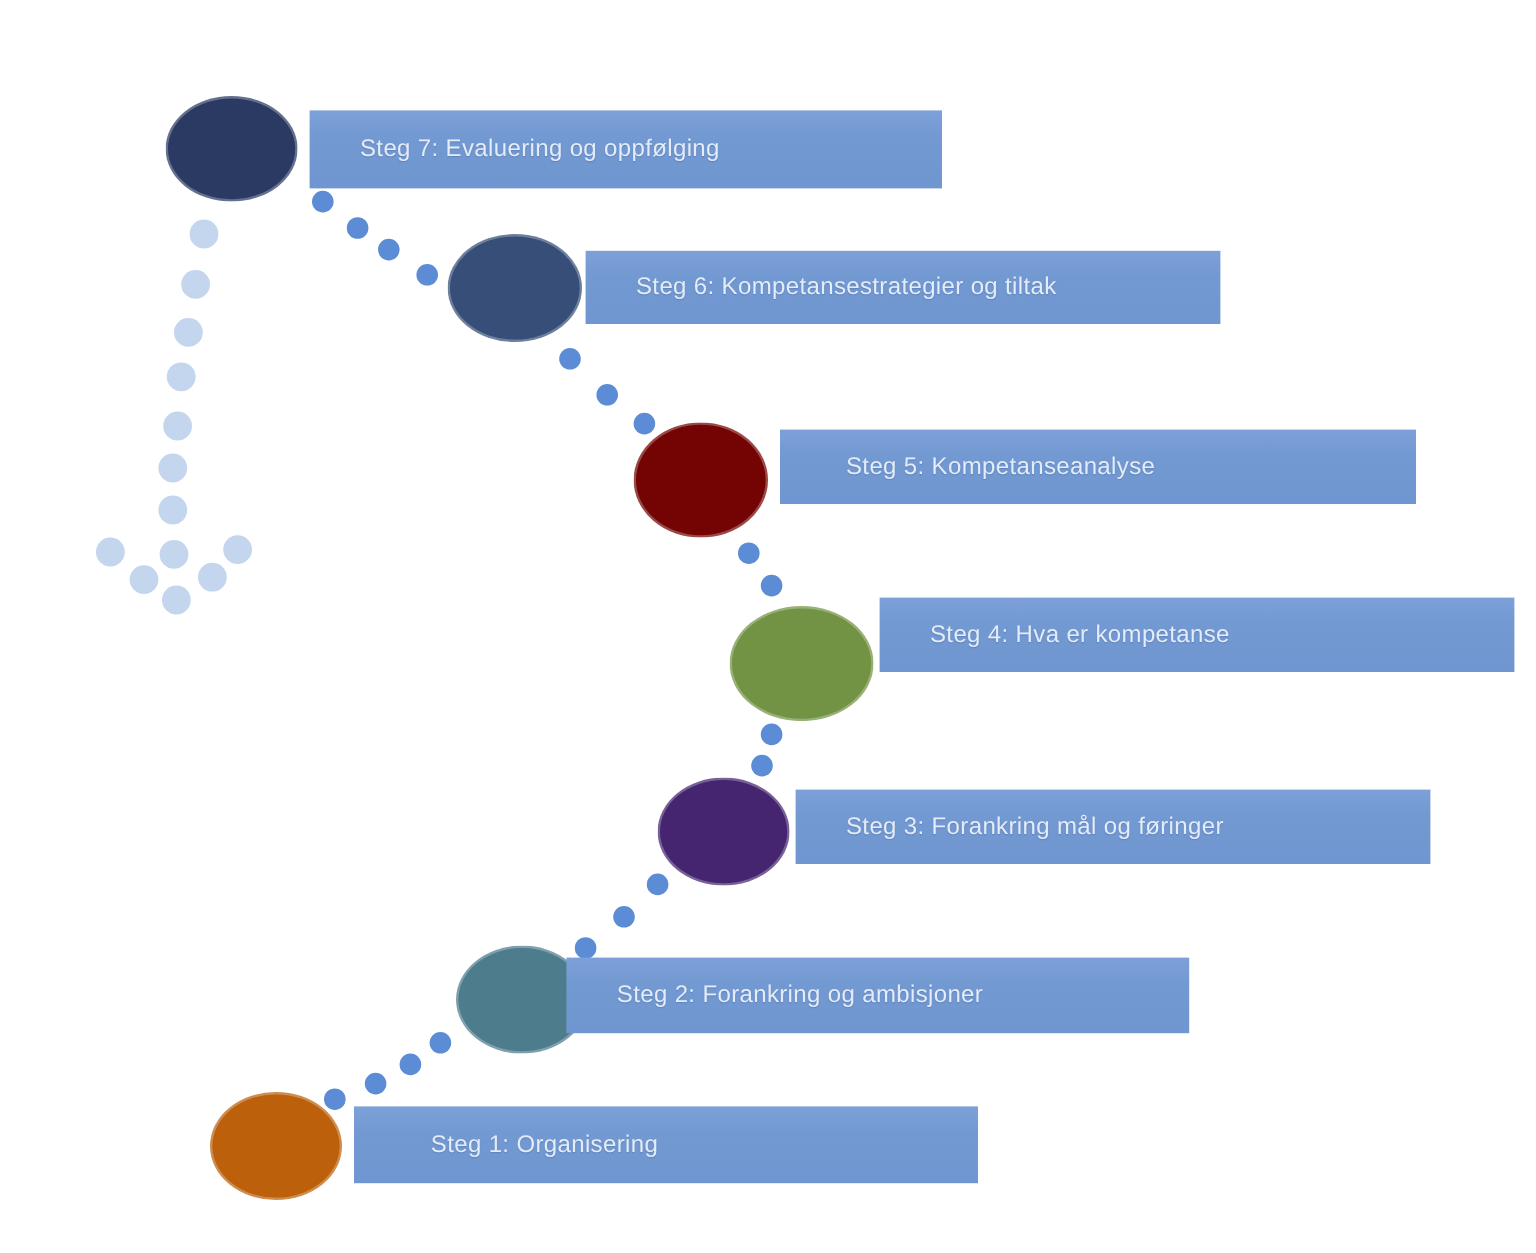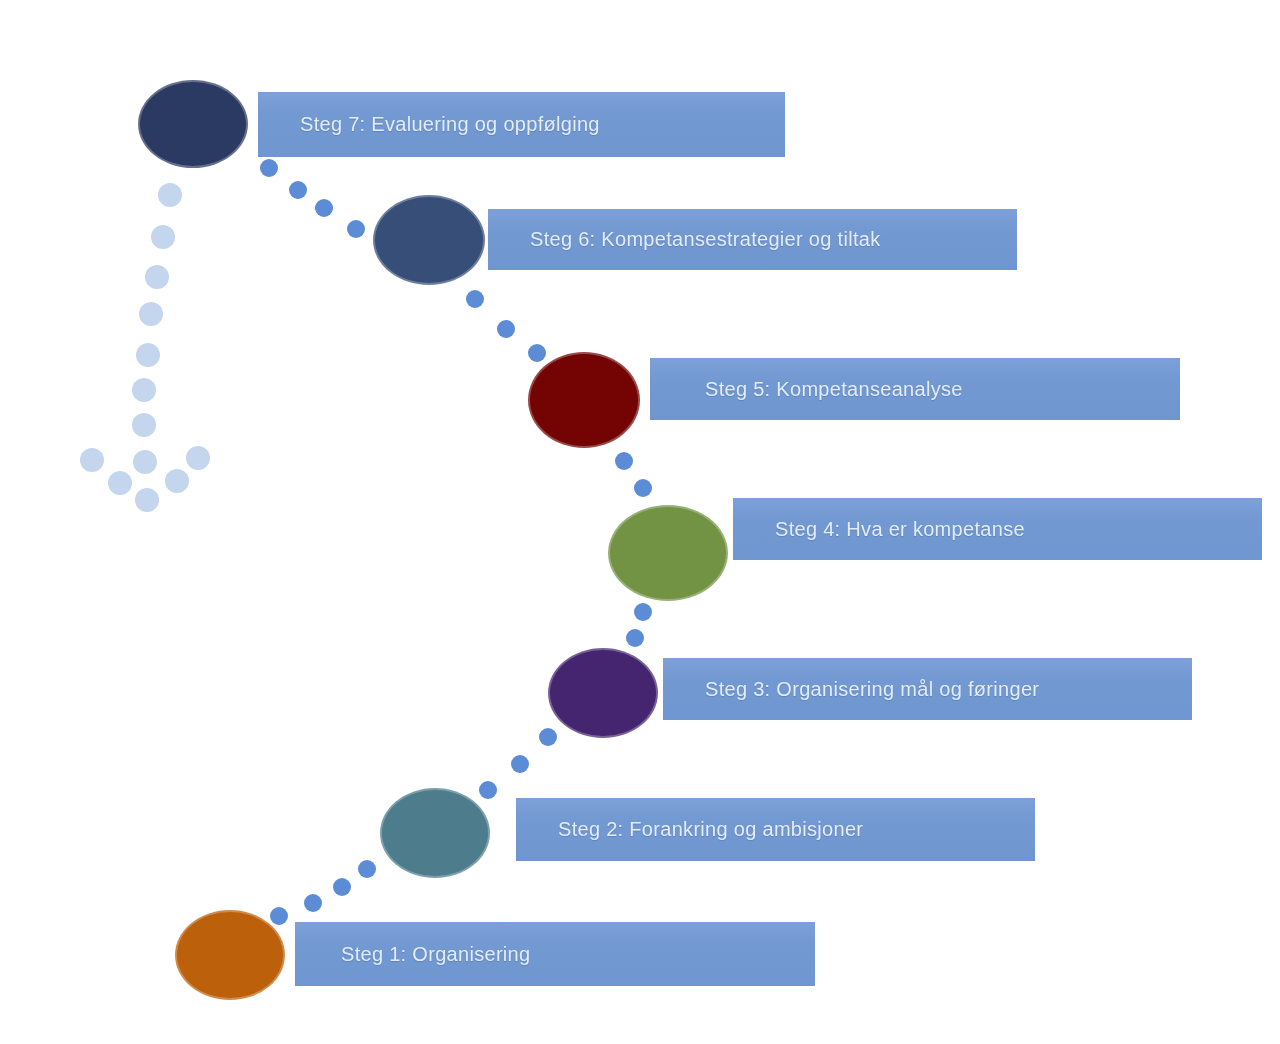--- a/index.html
+++ b/index.html
@@ -122,31 +122,31 @@
   <div>
     <div class="circle" style="left: 608px; top: 505px; width: 120px; height: 96px; background-color: rgb(114, 147, 68);"></div>
     <div class="bar" style="left:733px;top:498px;width:529px;height:62px">
       <span>Steg 4: Hva er kompetanse</span>
     </div>
   </div>
 
   <div>
     <div class="circle" style="left: 548px; top: 648px; width: 110px; height: 90px; background-color: rgb(69, 37, 111);"></div>
     <div class="bar" style="left:663px;top:658px;width:529px;height:62px">
-      <span>Steg 3: Organisering mål og føringer</span>
+      <span>Steg 3: Forankring mål og føringer</span>
     </div>
   </div>
 
   <div>
     <div class="circle" style="left: 380px; top: 788px; width: 110px; height: 90px; background-color: rgb(77, 124, 140);"></div>
-    <div class="bar" style="left:516px;top:798px;width:519px;height:63px;">
+    <div class="bar" style="left:472px;top:798px;width:519px;height:63px;">
       <span>Steg 2: Forankring og ambisjoner</span>
     </div>
   </div>
 
   <div>
     <div class="circle" style="left: 175px; top: 910px; width: 110px; height: 90px; background-color: rgb(188, 96, 11);"></div>
-    <div class="bar" style="left:295px;top:922px;width:520px;height:64px;padding-left:46px">
+    <div class="bar" style="left:295px;top:922px;width:520px;height:64px;padding-left:64px">
       <span>Steg 1: Organisering</span>
     </div>
   </div>
 
 </div>
 
 </body></html>

